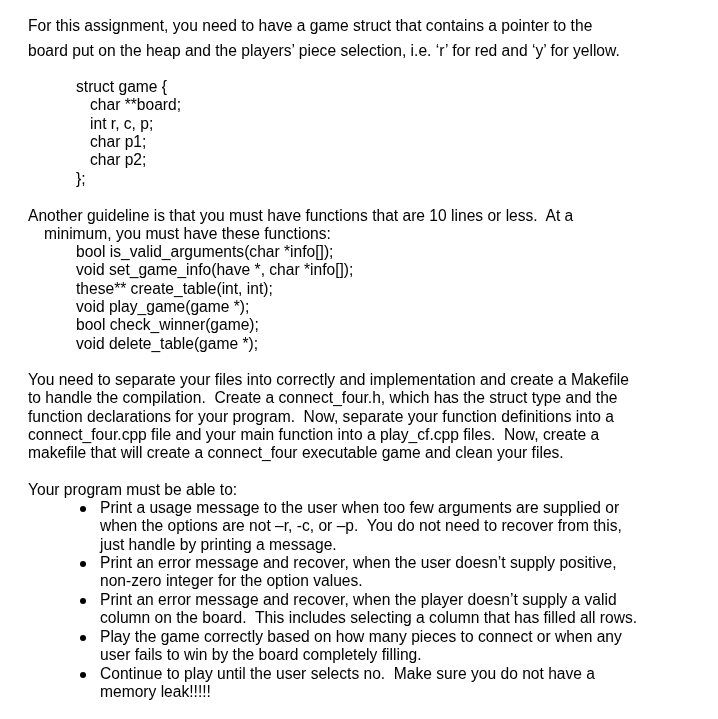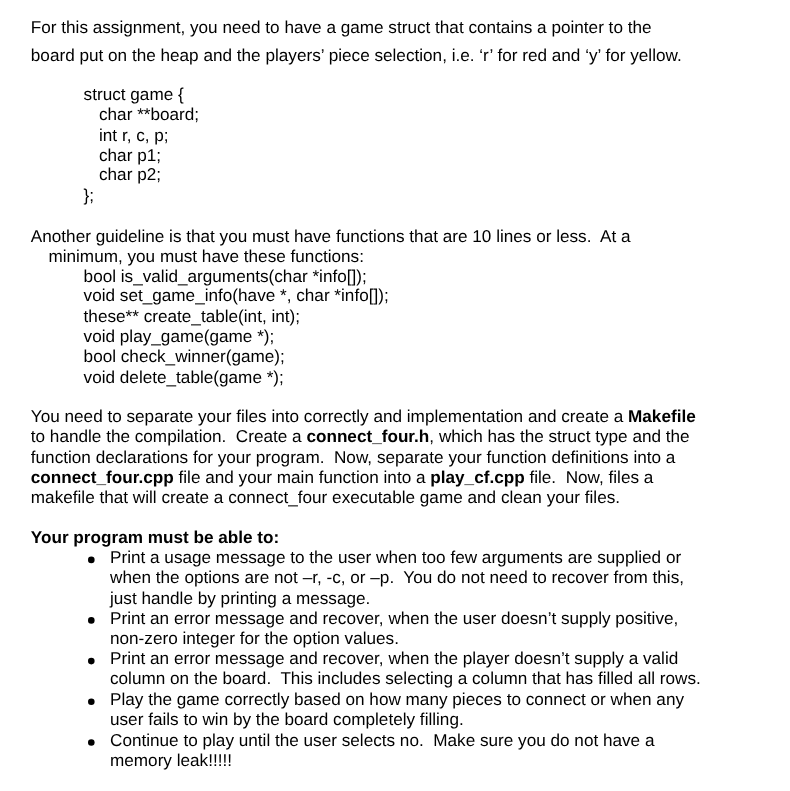--- a/index.html
+++ b/index.html
@@ -2,21 +2,21 @@
 <html><head>
 <meta charset="utf-8">
 <style>
   html, body { margin: 0; padding: 0; background: #ffffff; }
   body {
     width: 718px; height: 719px; overflow: hidden; position: relative;
     font-family: "Liberation Sans", sans-serif;
     font-size: 15.6px; color: #000000;
   }
   .line { position: absolute; white-space: pre; line-height: 18px; }
-  .b { font-weight: bold; }
+  .b { font-weight: normal; }
   .bullet { position: absolute; width: 6px; height: 6px; border-radius: 50%; background: #000; }
 </style>
 </head>
 <body>
 
 <div>
   <div class="line" style="left:28px;top:17px">For this assignment, you need to have a game struct that contains a pointer to the</div>
   <div class="line" style="left:28px;top:42px">board put on the heap and the players’ piece selection, i.e. ‘r’ for red and ‘y’ for yellow.</div>
 </div>
 
@@ -40,21 +40,21 @@
   <div class="line" style="left:76px;top:280px">these** create_table(int, int);</div>
   <div class="line" style="left:76px;top:298px">void play_game(game *);</div>
   <div class="line" style="left:76px;top:316px">bool check_winner(game);</div>
   <div class="line" style="left:76px;top:335px">void delete_table(game *);</div>
 </div>
 
 <div>
   <div class="line" style="left:28px;top:371px"><span>You need to separate your files into correctly and implementation and create a </span><span class="b">Makefile</span></div>
   <div class="line" style="left:28px;top:389px"><span>to handle the compilation.  Create a </span><span class="b">connect_four.h</span><span>, which has the struct type and the</span></div>
   <div class="line" style="left:28px;top:408px">function declarations for your program.  Now, separate your function definitions into a</div>
-  <div class="line" style="left:28px;top:426px"><span class="b">connect_four.cpp</span><span> file and your main function into a </span><span class="b">play_cf.cpp</span><span> file.  Now, files a</span></div>
+  <div class="line" style="left:28px;top:426px"><span class="b">connect_four.cpp</span><span> file and your main function into a </span><span class="b">play_cf.cpp</span><span> files.  Now, create a</span></div>
   <div class="line" style="left:28px;top:444px">makefile that will create a connect_four executable game and clean your files.</div>
 </div>
 
 <div>
   <div class="line b" style="left:28px;top:481px">Your program must be able to:</div>
 
   <div>
     <span class="bullet" style="left:80px;top:506px"></span>
     <div class="line" style="left:100px;top:499px">Print a usage message to the user when too few arguments are supplied or</div>
     <div class="line" style="left:100px;top:517px">when the options are not –r, -c, or –p.  You do not need to recover from this,</div>

